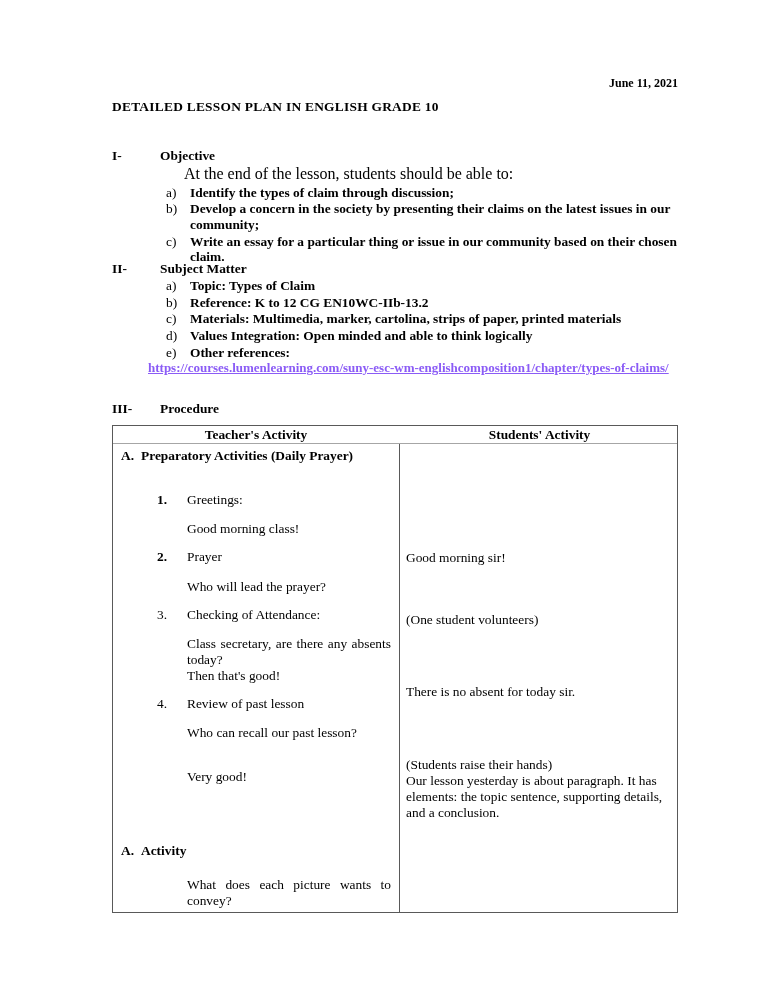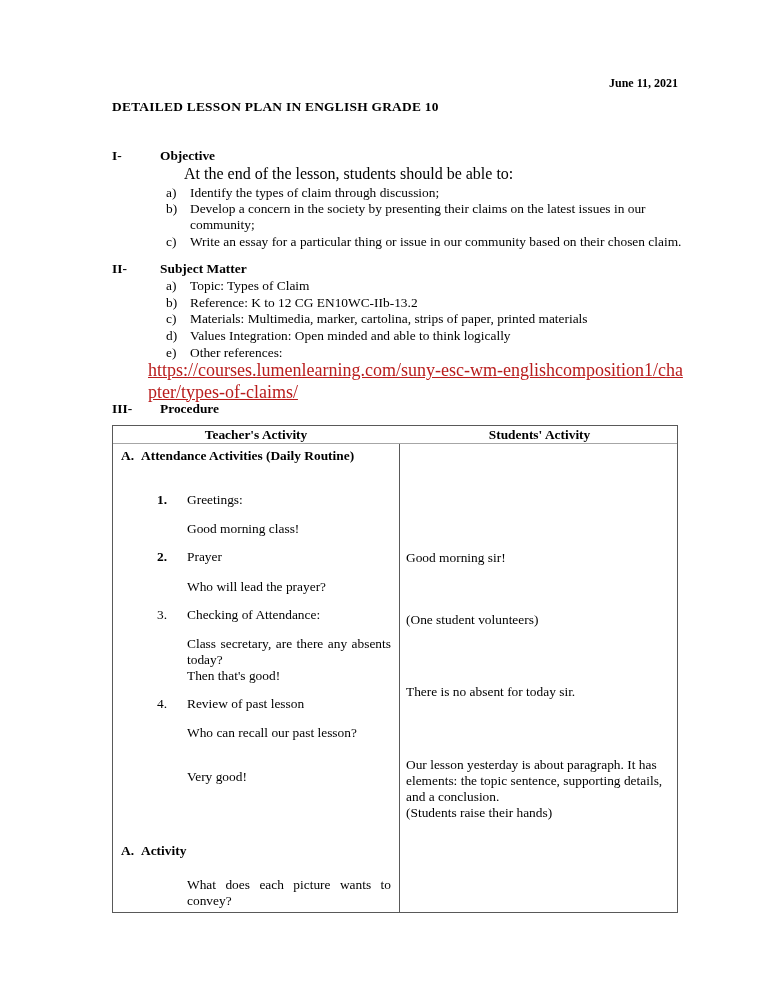--- a/index.html
+++ b/index.html
@@ -87,27 +87,28 @@
     padding-left: 30px;
     font-size: 13.4px;
     margin-top: 1px;
   }
   ol.alpha > li .marker {
     position: absolute;
     left: 6px;
     top: 0;
     width: 22px;
   }
-  .li-text { display: block; }
+  .li-text { display: block; font-weight: bold; }
 
   a.ext-link {
-    color: #b91c1c;
+    color: #8b5cf6;
     text-decoration: underline;
-    font-size: 18px;
+    font-size: 13px;
     word-break: break-all;
+    font-weight: bold;
   }
   .link-wrap {
     margin-left: 36px;
     line-height: 1.18;
   }
 
   
   .proc-table {
     position: absolute;
     left: 112px;
@@ -296,21 +297,21 @@
       <div class="tbl-head-cell tbl-head-right">Students' Activity</div>
     </div>
 
     <div class="tbl-body">
       <div class="col-divider"></div>
 
       <div class="cell-left">
 
         <div class="lettered">
           <span class="lmark">A.</span>
-          <span>Attendance Activities (Daily Routine)</span>
+          <span>Preparatory Activities (Daily Prayer)</span>
         </div>
 
         <div class="spacer-28"></div>
 
         <ol class="numlist">
           <li>
             <span class="nmark bold-mark">1.</span>
             <span>Greetings:</span>
           </li>
         </ol>
@@ -374,20 +375,20 @@
         <div class="spacer-40"></div>
         <div class="spacer-6"></div>
         <div class="rt-para">(One student volunteers)</div>
 
         <div class="spacer-40"></div>
         <div class="spacer-16"></div>
         <div class="rt-para">There is no absent for today sir.</div>
 
         <div class="spacer-40"></div>
         <div class="spacer-18"></div>
+        <div class="rt-para">(Students raise their hands)</div>
         <div class="rt-para">Our lesson yesterday is about paragraph. It has elements: the topic sentence, supporting details, and a conclusion.</div>
-        <div class="rt-para">(Students raise their hands)</div>
       </div>
 
     </div>
   </div>
 
 </div>
 
 </body></html>

